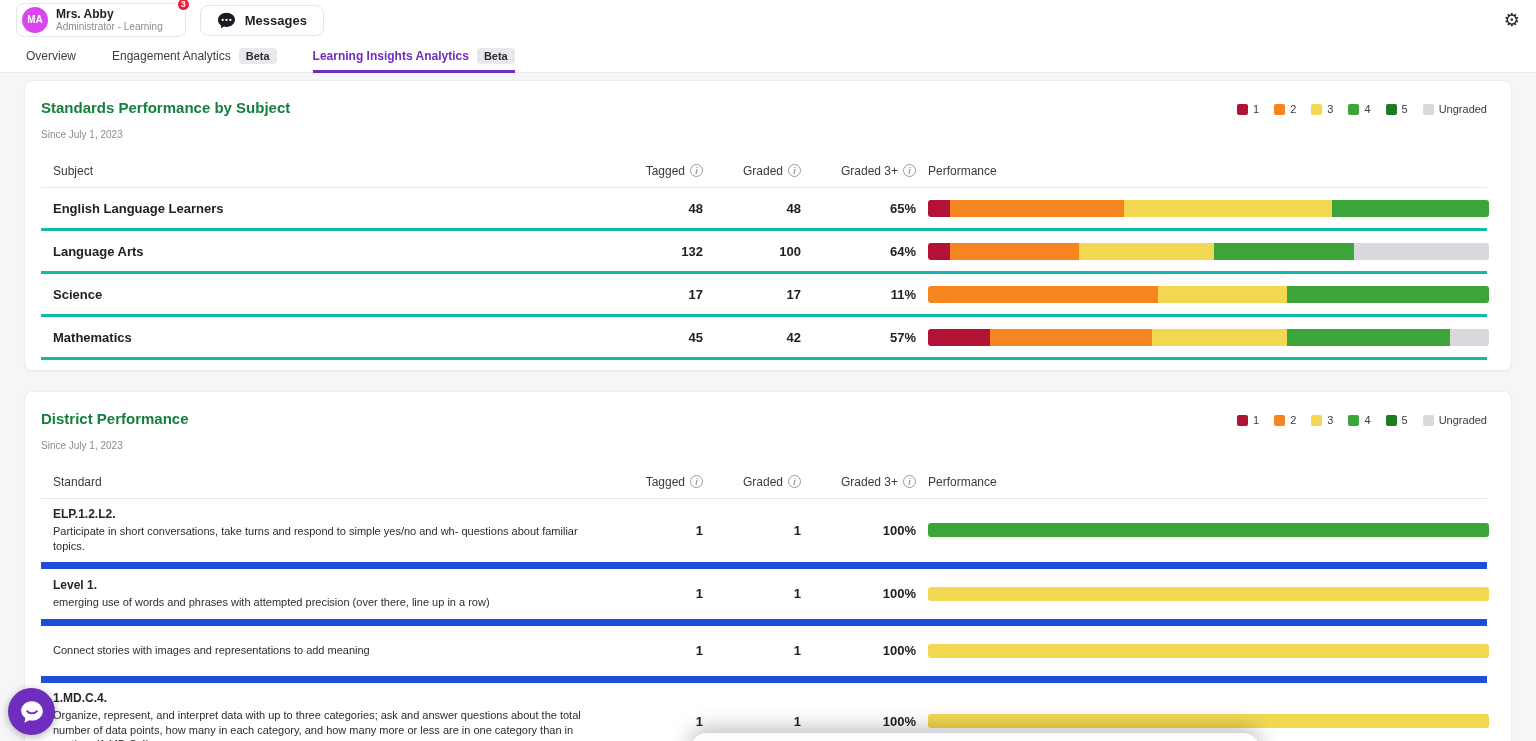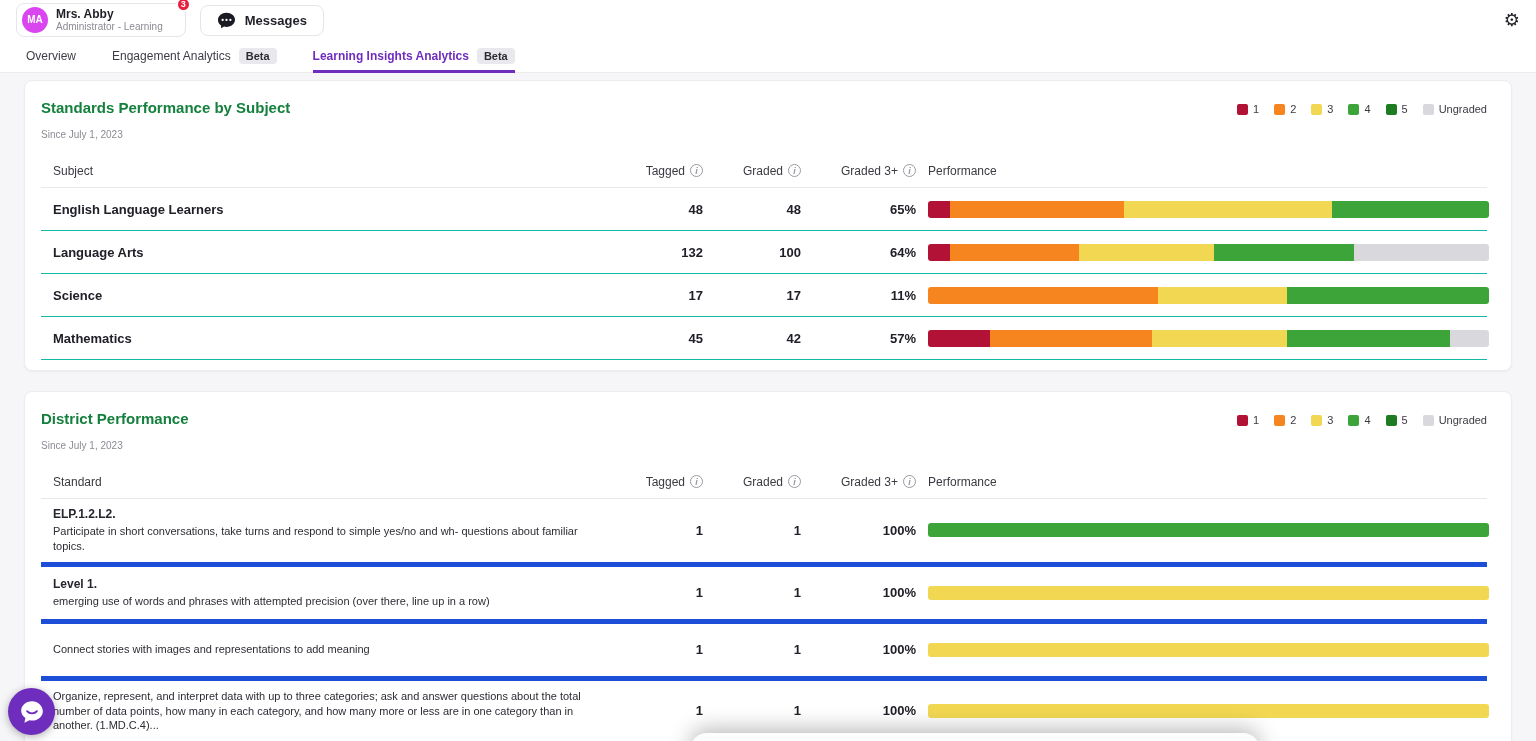--- a/index.html
+++ b/index.html
@@ -79,27 +79,27 @@
   .tbl-head .cell { font-size:12px; color:#3a3a42; font-weight:400; }
   .cell { padding-left:12px; }
   .cell.num { text-align:right; padding-left:0; }
   .cell.perf { padding-left:12px; }
   .head-num { display:flex; align-items:center; justify-content:flex-end; gap:5px; }
   .info-icon {
     width:13px; height:13px; border:1px solid #9a9aa3; border-radius:50%;
     color:#9a9aa3; font-size:9px; font-style:italic; font-weight:700;
     display:inline-flex; align-items:center; justify-content:center; cursor:pointer;
   }
-  .data-row { height:43px; border-bottom:1px solid #14b8a6; }
+  .data-row { height:43px; border-bottom:3px solid #14b8a6; }
   .subj-name { font-size:13px; font-weight:700; color:#202028; }
   .num-val { font-size:13px; font-weight:700; color:#202028; }
   .bar { display:flex; width:100%; height:17px; border-radius:3px; overflow:hidden; background:transparent; }
   .bar .seg { height:100%; }
   
-  .std-row { min-height:57px; border-bottom:5px solid #1d4ed8; padding:8px 0; }
+  .std-row { min-height:57px; border-bottom:7px solid #1d4ed8; padding:8px 0; }
   .std-cell { display:flex; flex-direction:column; justify-content:center; gap:3px; }
   .std-code { font-size:12px; font-weight:600; color:#26262e; }
   .std-code:empty { display:none; }
   .std-desc { font-size:11px; color:#2c2c34; line-height:1.35; max-width:540px; }
   .bar.thin { height:14px; }
   
   .chat-launcher {
     position:absolute; left:8px; bottom:6px; width:47px; height:47px;
     border-radius:50%; background:#6f2dbd; border:none; cursor:pointer;
     display:flex; align-items:center; justify-content:center;
@@ -354,20 +354,21 @@
         <div class="cell num num-val">1</div>
         <div class="cell num num-val">100%</div>
         <div class="cell perf">
             <div class="bar thin">
               <div class="seg" style="width: 100%; background: rgb(242, 216, 82);"></div>
             </div>
           </div>
       </div>
       <div class="tbl-row std-row">
         <div class="cell std-cell">
+          <div class="std-code">1.MD.C.4.</div>
           <div class="std-desc">Organize, represent, and interpret data with up to three categories; ask and answer questions about the total number of data points, how many in each category, and how many more or less are in one category than in another. (1.MD.C.4)...</div>
         </div>
         <div class="cell num num-val">1</div>
         <div class="cell num num-val">1</div>
         <div class="cell num num-val">100%</div>
         <div class="cell perf">
             <div class="bar thin">
               <div class="seg" style="width: 100%; background: rgb(242, 216, 82);"></div>
             </div>
           </div>

